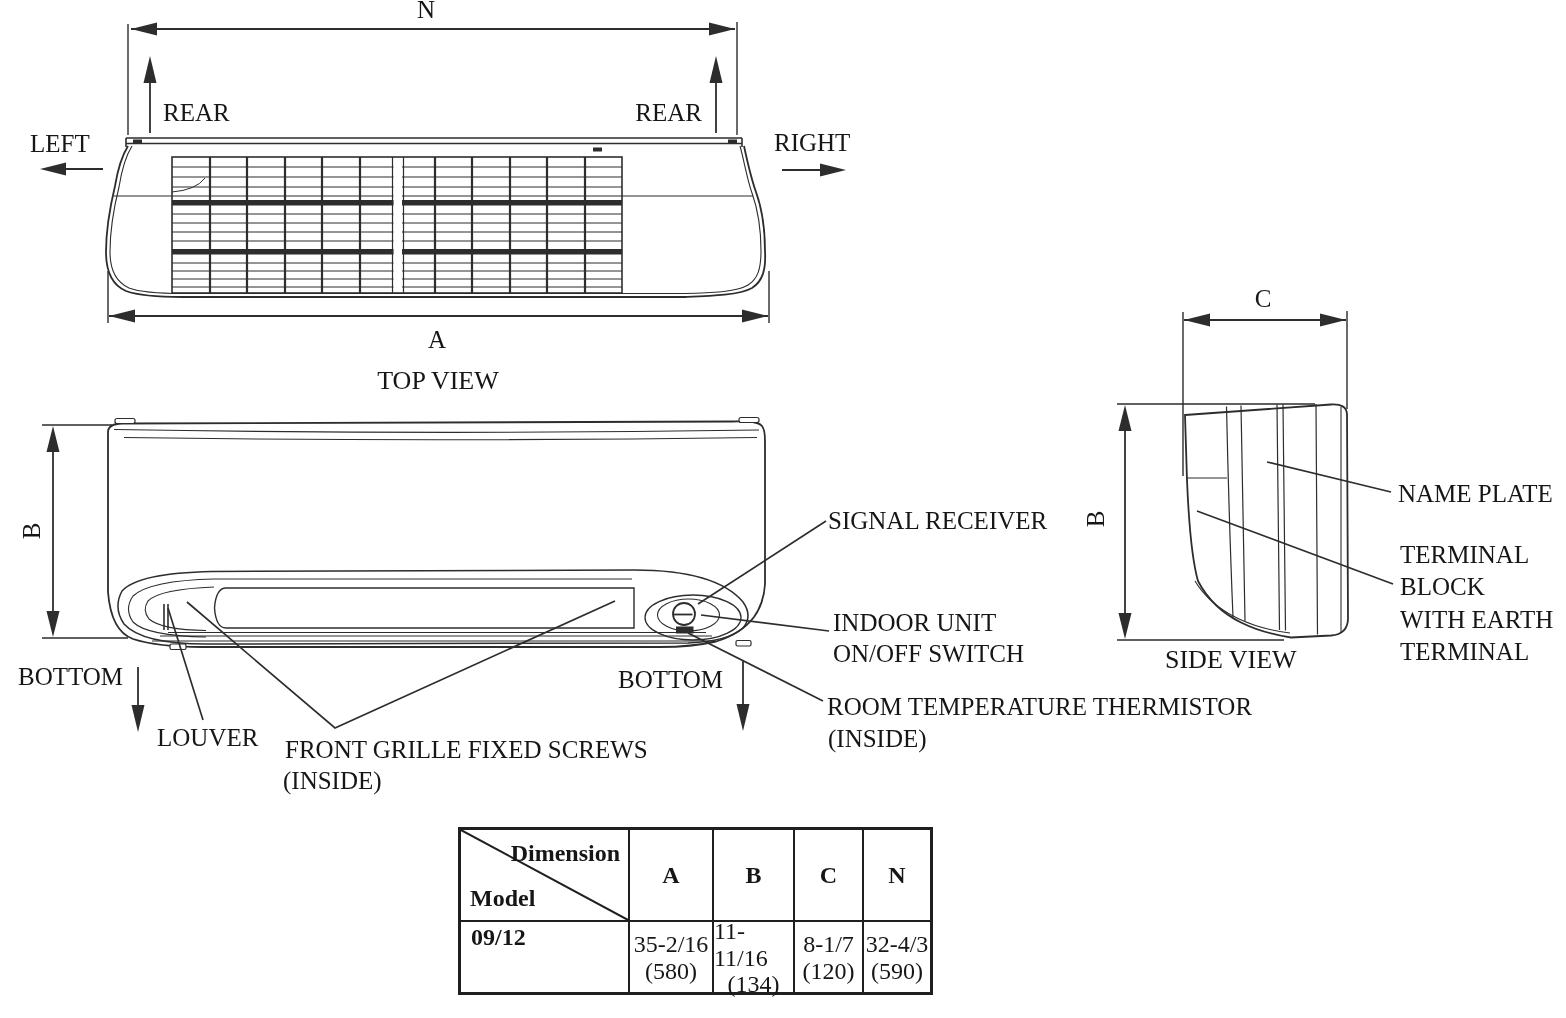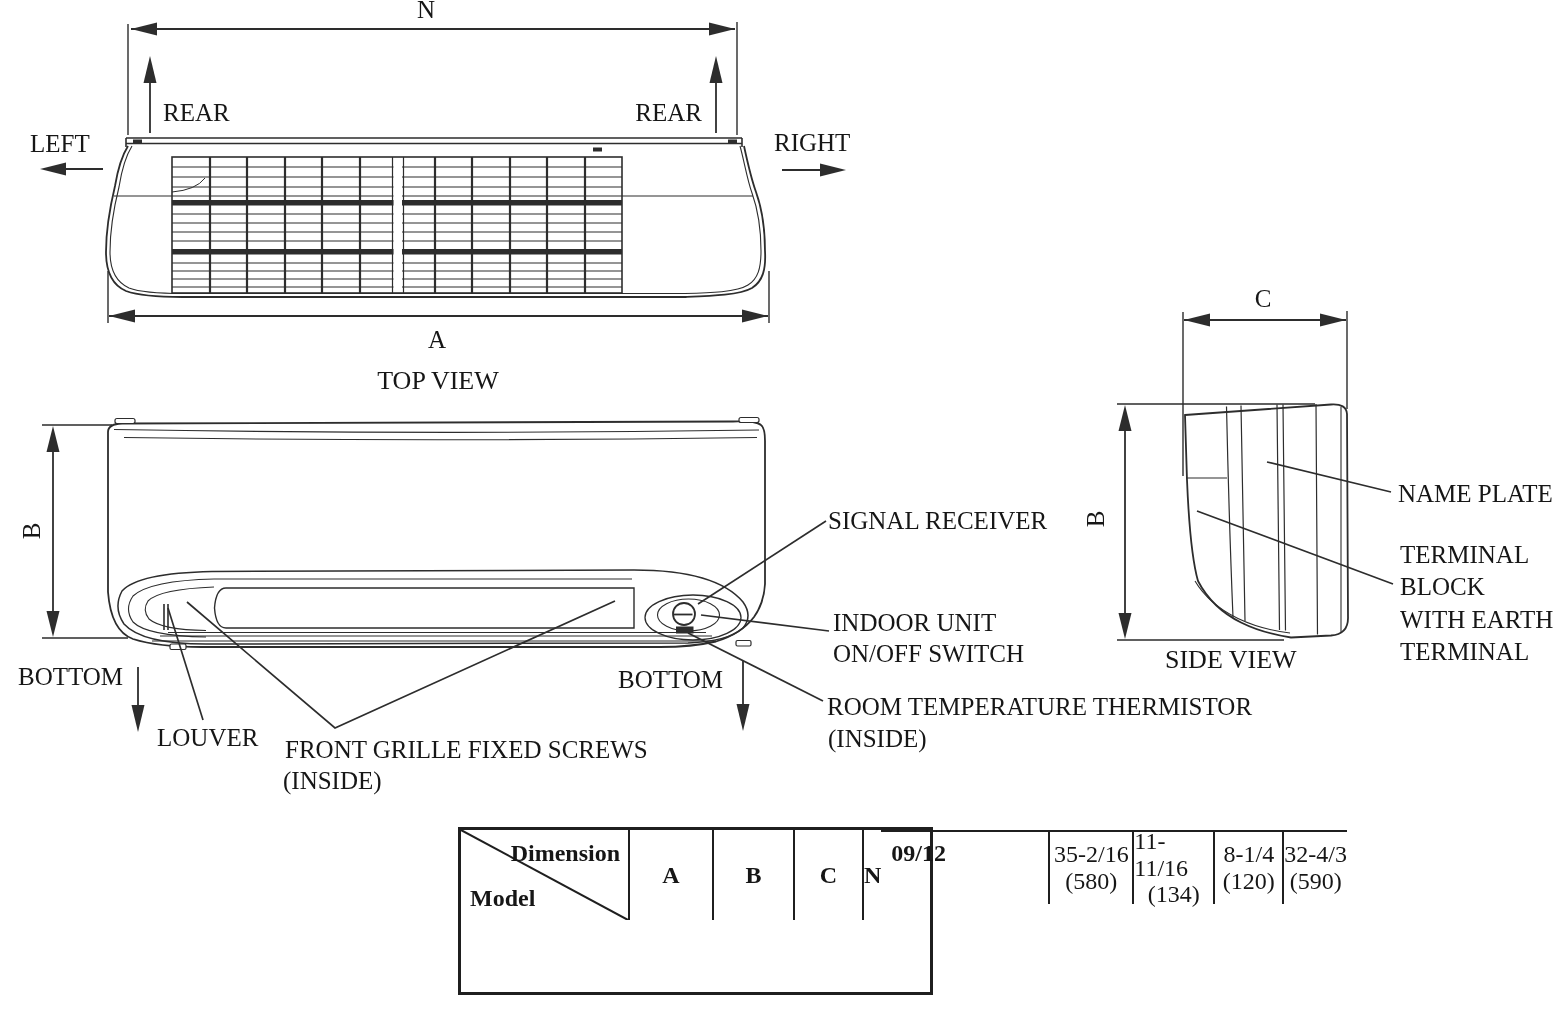--- a/index.html
+++ b/index.html
@@ -5,37 +5,37 @@
   html,body{margin:0;padding:0;background:#ffffff;}
   #page{position:relative;width:1566px;height:1018px;background:#ffffff;overflow:hidden;
         font-family:"Liberation Serif","DejaVu Serif",serif;color:#161616;}
   svg{position:absolute;left:0;top:0;}
   svg text{font-family:"Liberation Serif","DejaVu Serif",serif;fill:#161616;}
   .lbl{font-size:25px;}
   .cap{font-size:26px;}
 
   
   #dim-table{position:absolute;left:458px;top:827px;width:475px;height:168px;
-             border:3px solid #1f1f1f;box-sizing:border-box;display:flex;}
+             border:3px solid #1f1f1f;box-sizing:border-box;display:flex;flex-direction:column;}
   .trow{display:flex;flex:0 0 auto;}
   .trow.header{height:90px;}
   .trow.data{height:72px;border-top:2.5px solid #1f1f1f;}
   .tcell{box-sizing:border-box;border-left:2.5px solid #1f1f1f;display:flex;
          align-items:center;justify-content:center;font-size:24px;}
   .tcell:first-child{border-left:none;}
   .c-model{width:167px;flex:none;position:relative;}
   .c-a{width:84px;flex:none;}
   .c-b{width:81px;flex:none;}
   .c-c{width:69px;flex:none;}
   .c-n{flex:1;}
   .corner-svg{position:absolute;left:0;top:0;width:100%;height:100%;}
   .corner-dimension{position:absolute;top:10px;right:8px;font-weight:bold;}
   .corner-model{position:absolute;bottom:8px;left:9px;font-weight:bold;margin-top:40px;}
   .colhead{font-weight:bold;}
-  .model-cell{align-items:flex-start;justify-content:flex-start;padding:8px 0 0 10px;font-weight:bold;}
+  .model-cell{align-items:flex-start;justify-content:flex-start;padding:2px 0 0 10px;font-weight:bold;}
   .val{display:flex;flex-direction:column;align-items:center;line-height:1.12;}
 </style>
 </head>
 <body>
 
 <div id="page">
 
 <svg width="1566" height="1018" viewBox="0 0 1566 1018">
   <g stroke="#2d2d2d" fill="none" stroke-linecap="butt">
 
@@ -234,21 +234,21 @@
           </span>
     </div>
     <div class="tcell c-b">
       <span class="val">
             <span>11-11/16</span>
             <span>(134)</span>
           </span>
     </div>
     <div class="tcell c-c">
       <span class="val">
-            <span>8-1/4</span>
+            <span>8-1/7</span>
             <span>(120)</span>
           </span>
     </div>
     <div class="tcell c-n">
       <span class="val">
             <span>32-4/3</span>
             <span>(590)</span>
           </span>
     </div>
   </div>

